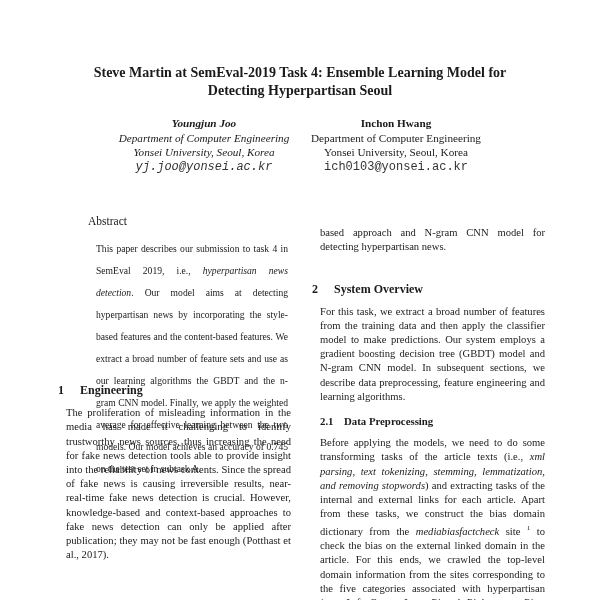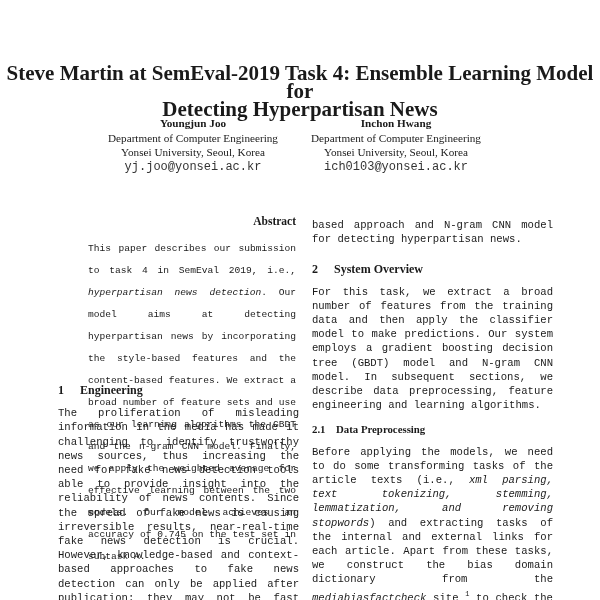--- a/index.html
+++ b/index.html
@@ -1,42 +1,42 @@
 <!DOCTYPE html>
 <html><head>
 <meta charset="utf-8">
 <style>
   html, body { margin:0; padding:0; background:#fff; }
   body { width:600px; height:600px; overflow:hidden; position:relative;
          font-family:"Liberation Serif", serif; color:#1a1a1a; }
   .title { position:absolute; top:64px; left:0; width:600px; text-align:center;
-           font-weight:bold; font-size:21px; line-height:18px; }
+           font-weight:bold; font-size:14px; line-height:18px; }
   .author { position:absolute; top:116px; width:200px; text-align:center; font-size:11.2px; line-height:14.5px; }
   .author .name { font-weight:bold; }
   .author .email { font-family:"Liberation Mono", monospace; font-size:12px; color:#333; }
   .col { position:absolute; font-size:10.6px; line-height:14.2px; text-align:justify; }
-  .col p { margin:0;font-family:Liberation Mono, monospace; }
-  .abstract-h { text-align:right; font-weight:bold; font-size:11.5px; margin:0 0 10px 0; }
+  .col p { margin:8px; }
+  .abstract-h { text-align:left; font-weight:normal; font-size:11.5px; margin:0 0 10px 0; }
   .abs { font-size:9.6px; line-height:22px; }
   h2 { font-size:12px; font-weight:bold; margin:0; }
   h2 .num { display:inline-block; width:22px; }
-  h3 { font-size:10.8px; font-weight:bold; margin:0; }
+  h3 { font-size:10.8px; font-weight:bold; margin:8px; }
   h3 .num { display:inline-block; width:24px; }
   .indent { text-indent:12px; }
   sup { font-size:7px; }
 </style>
 </head>
 <body>
 
 <div class="title">
   <div>Steve Martin at SemEval-2019 Task 4: Ensemble Learning Model for</div>
-  <div>Detecting Hyperpartisan News</div>
+  <div>Detecting Hyperpartisan Seoul</div>
 </div>
 
-<div class="author" style="left:93px;">
+<div class="author" style="left:104px;font-style:italic;">
   <div class="name">Youngjun Joo</div>
   <div>Department of Computer Engineering</div>
   <div>Yonsei University, Seoul, Korea</div>
   <div class="email">yj.joo@yonsei.ac.kr</div>
 </div>
 <div class="author" style="left:296px;text-align:center;">
   <div class="name">Inchon Hwang</div>
   <div>Department of Computer Engineering</div>
   <div>Yonsei University, Seoul, Korea</div>
   <div class="email">ich0103@yonsei.ac.kr</div>
@@ -47,18 +47,18 @@
   <p class="abs"><span>This paper describes our submission to task 4 in SemEval 2019, i.e., </span><i>hyperpartisan news detection</i><span>. Our model aims at detecting hyperpartisan news by incorporating the style-based features and the content-based features. We extract a broad number of feature sets and use as our learning algorithms the GBDT and the n-gram CNN model. Finally, we apply the weighted average for effective learning between the two models. Our model achieves an accuracy of 0.745 on the test set in subtask A.</span></p>
 </div>
 
 <div class="col" style="left:58px; top:383px; width:241px;">
   <h2><span class="num">1</span><span>Engineering</span></h2>
   <p style="margin-top:9px;">The proliferation of misleading information in the media has made it challenging to identify trustworthy news sources, thus increasing the need for fake news detection tools able to provide insight into the reliability of news contents. Since the spread of fake news is causing irreversible results, near-real-time fake news detection is crucial. However, knowledge-based and context-based approaches to fake news detection can only be applied after publication; they may not be fast enough (Potthast et al., 2017).</p>
 </div>
 
 <div class="col" style="left:312px; top:218px; width:241px;">
   <p>based approach and N-gram CNN model for detecting hyperpartisan news.</p>
-  <h2 style="margin-top:16px;font-family:Liberation Serif, serif;"><span class="num">2</span><span>System Overview</span></h2>
+  <h2 style="margin-top:28px;font-family:Liberation Serif, serif;"><span class="num">2</span><span>System Overview</span></h2>
   <p style="margin-top:8px;">For this task, we extract a broad number of features from the training data and then apply the classifier model to make predictions. Our system employs a gradient boosting decision tree (GBDT) model and N-gram CNN model. In subsequent sections, we describe data preprocessing, feature engineering and learning algorithms.</p>
   <h3 style="margin-top:10px;"><span class="num">2.1</span><span>Data Preprocessing</span></h3>
   <p style="margin-top:8px;"><span>Before applying the models, we need to do some transforming tasks of the article texts (i.e., </span><i>xml parsing, text tokenizing, stemming, lemmatization, and removing stopwords</i><span>) and extracting tasks of the internal and external links for each article. Apart from these tasks, we construct the bias domain dictionary from the </span><i>mediabiasfactcheck</i><span> site </span><sup>1</sup><span> to check the bias on the external linked domain in the article. For this ends, we crawled the top-level domain information from the sites corresponding to the five categories associated with hyperpartisan (e.g., </span><i>Left, Center, Least Biased, Right-center Bias, and Right Bias</i><span>) respectively.</span></p>
   <h3 style="margin-top:10px;"><span class="num">2.2</span><span>Feature Engineering</span></h3>
 </div>
 
 </body></html>

